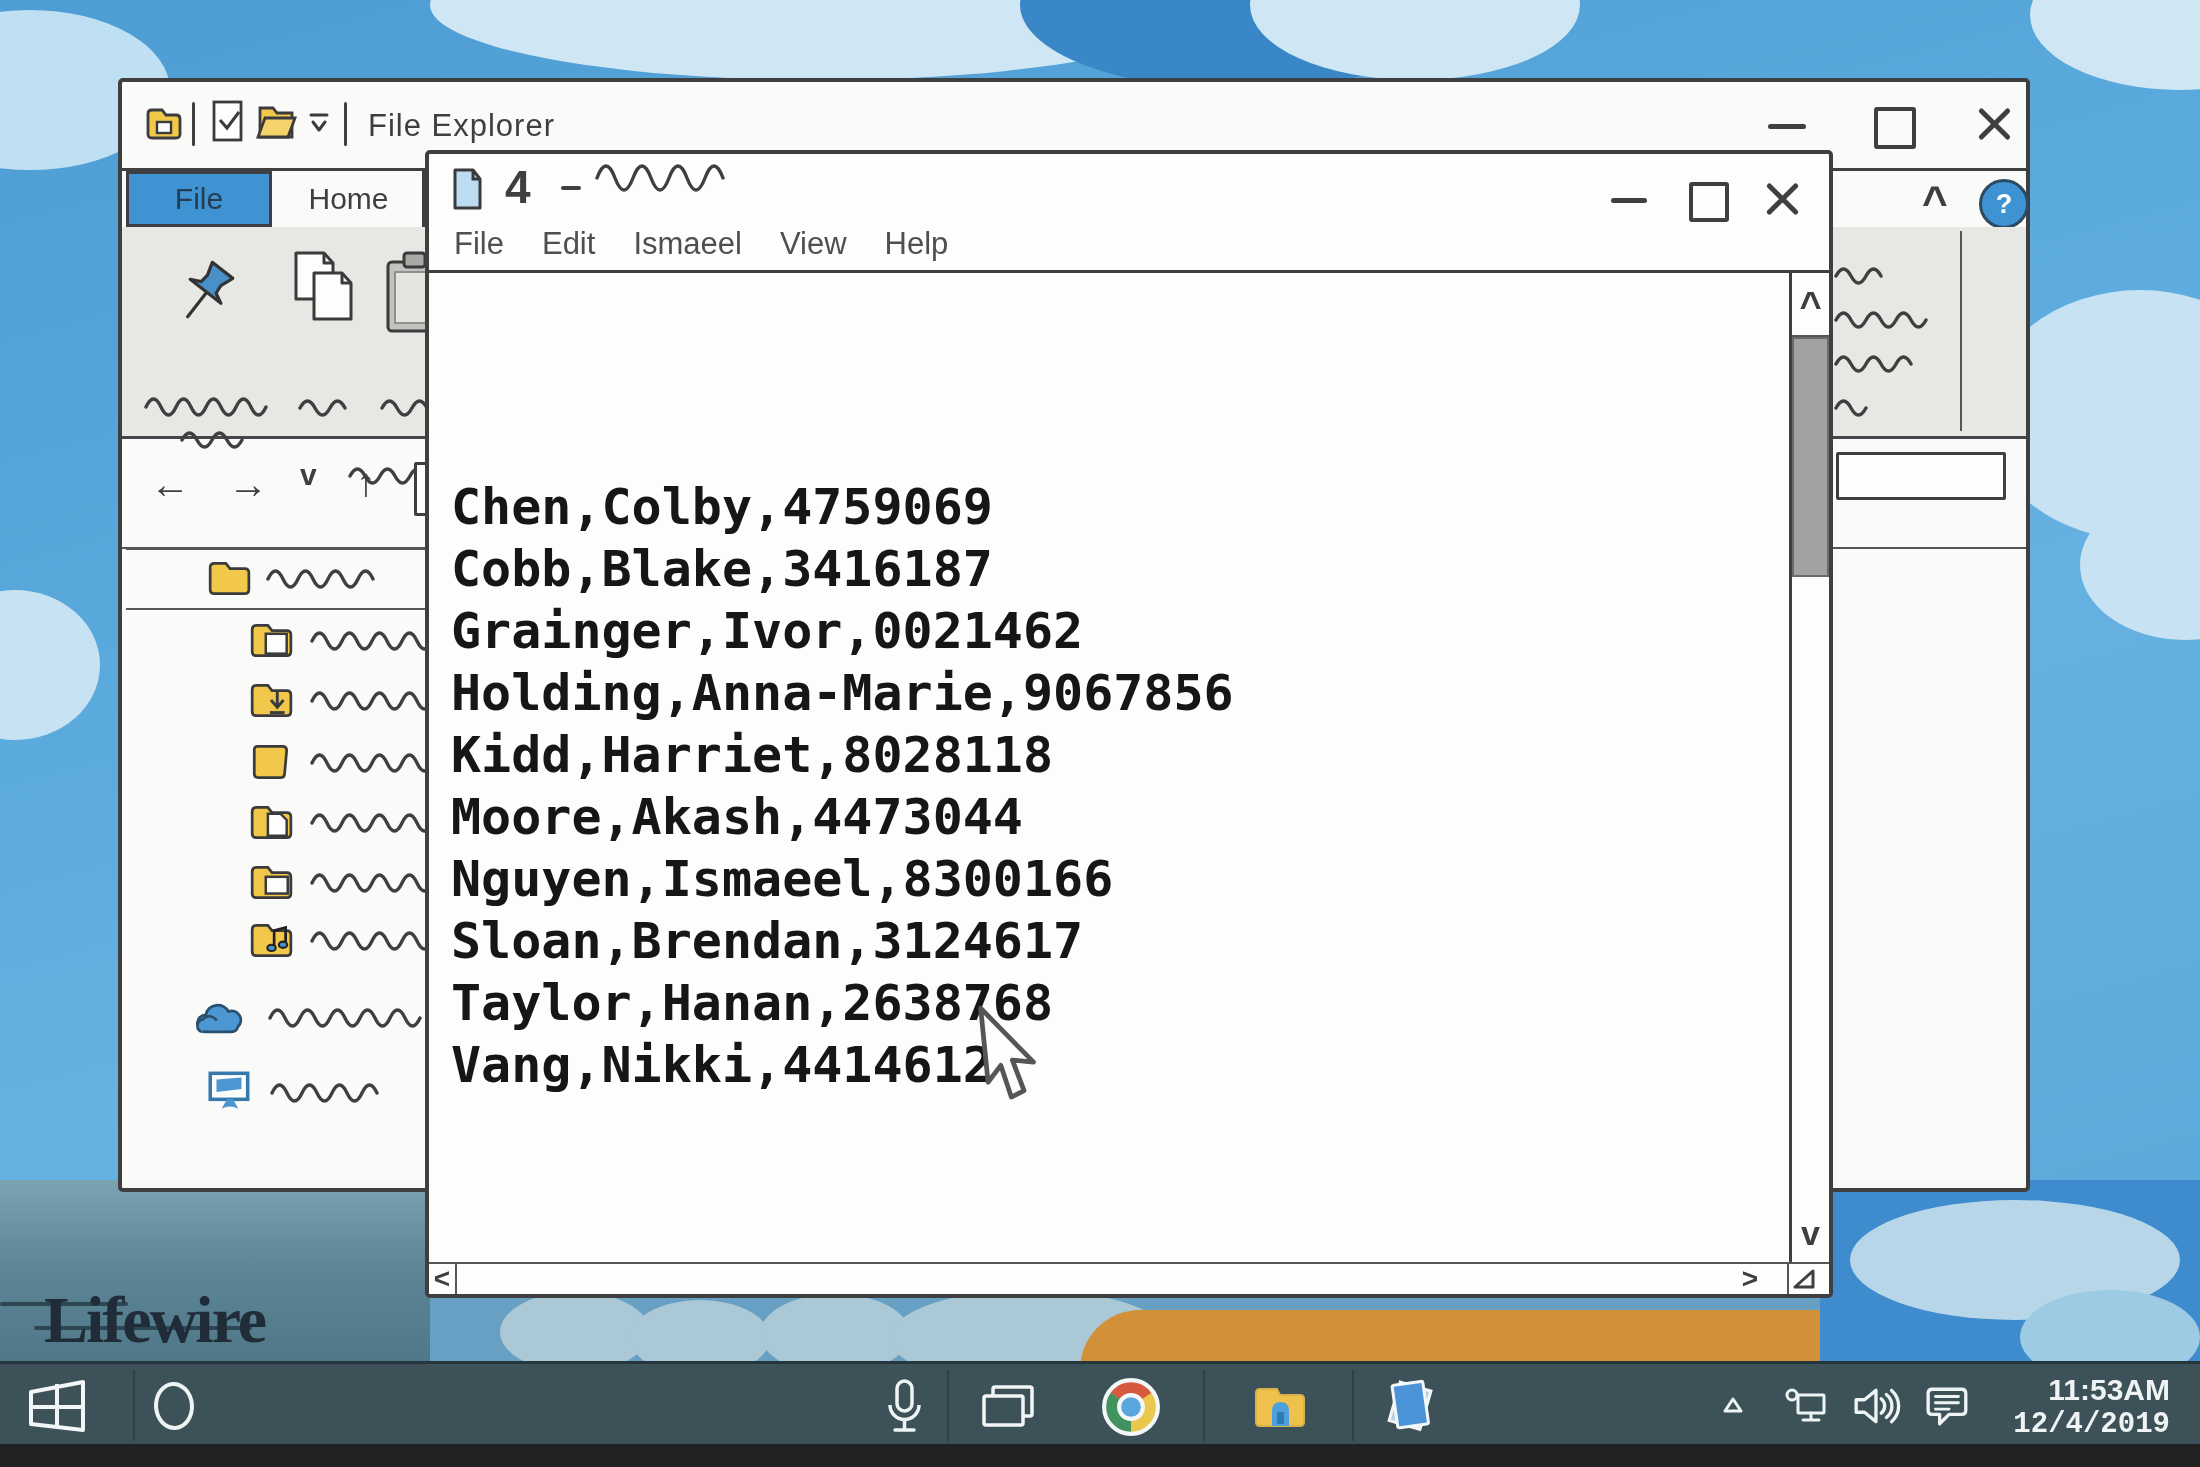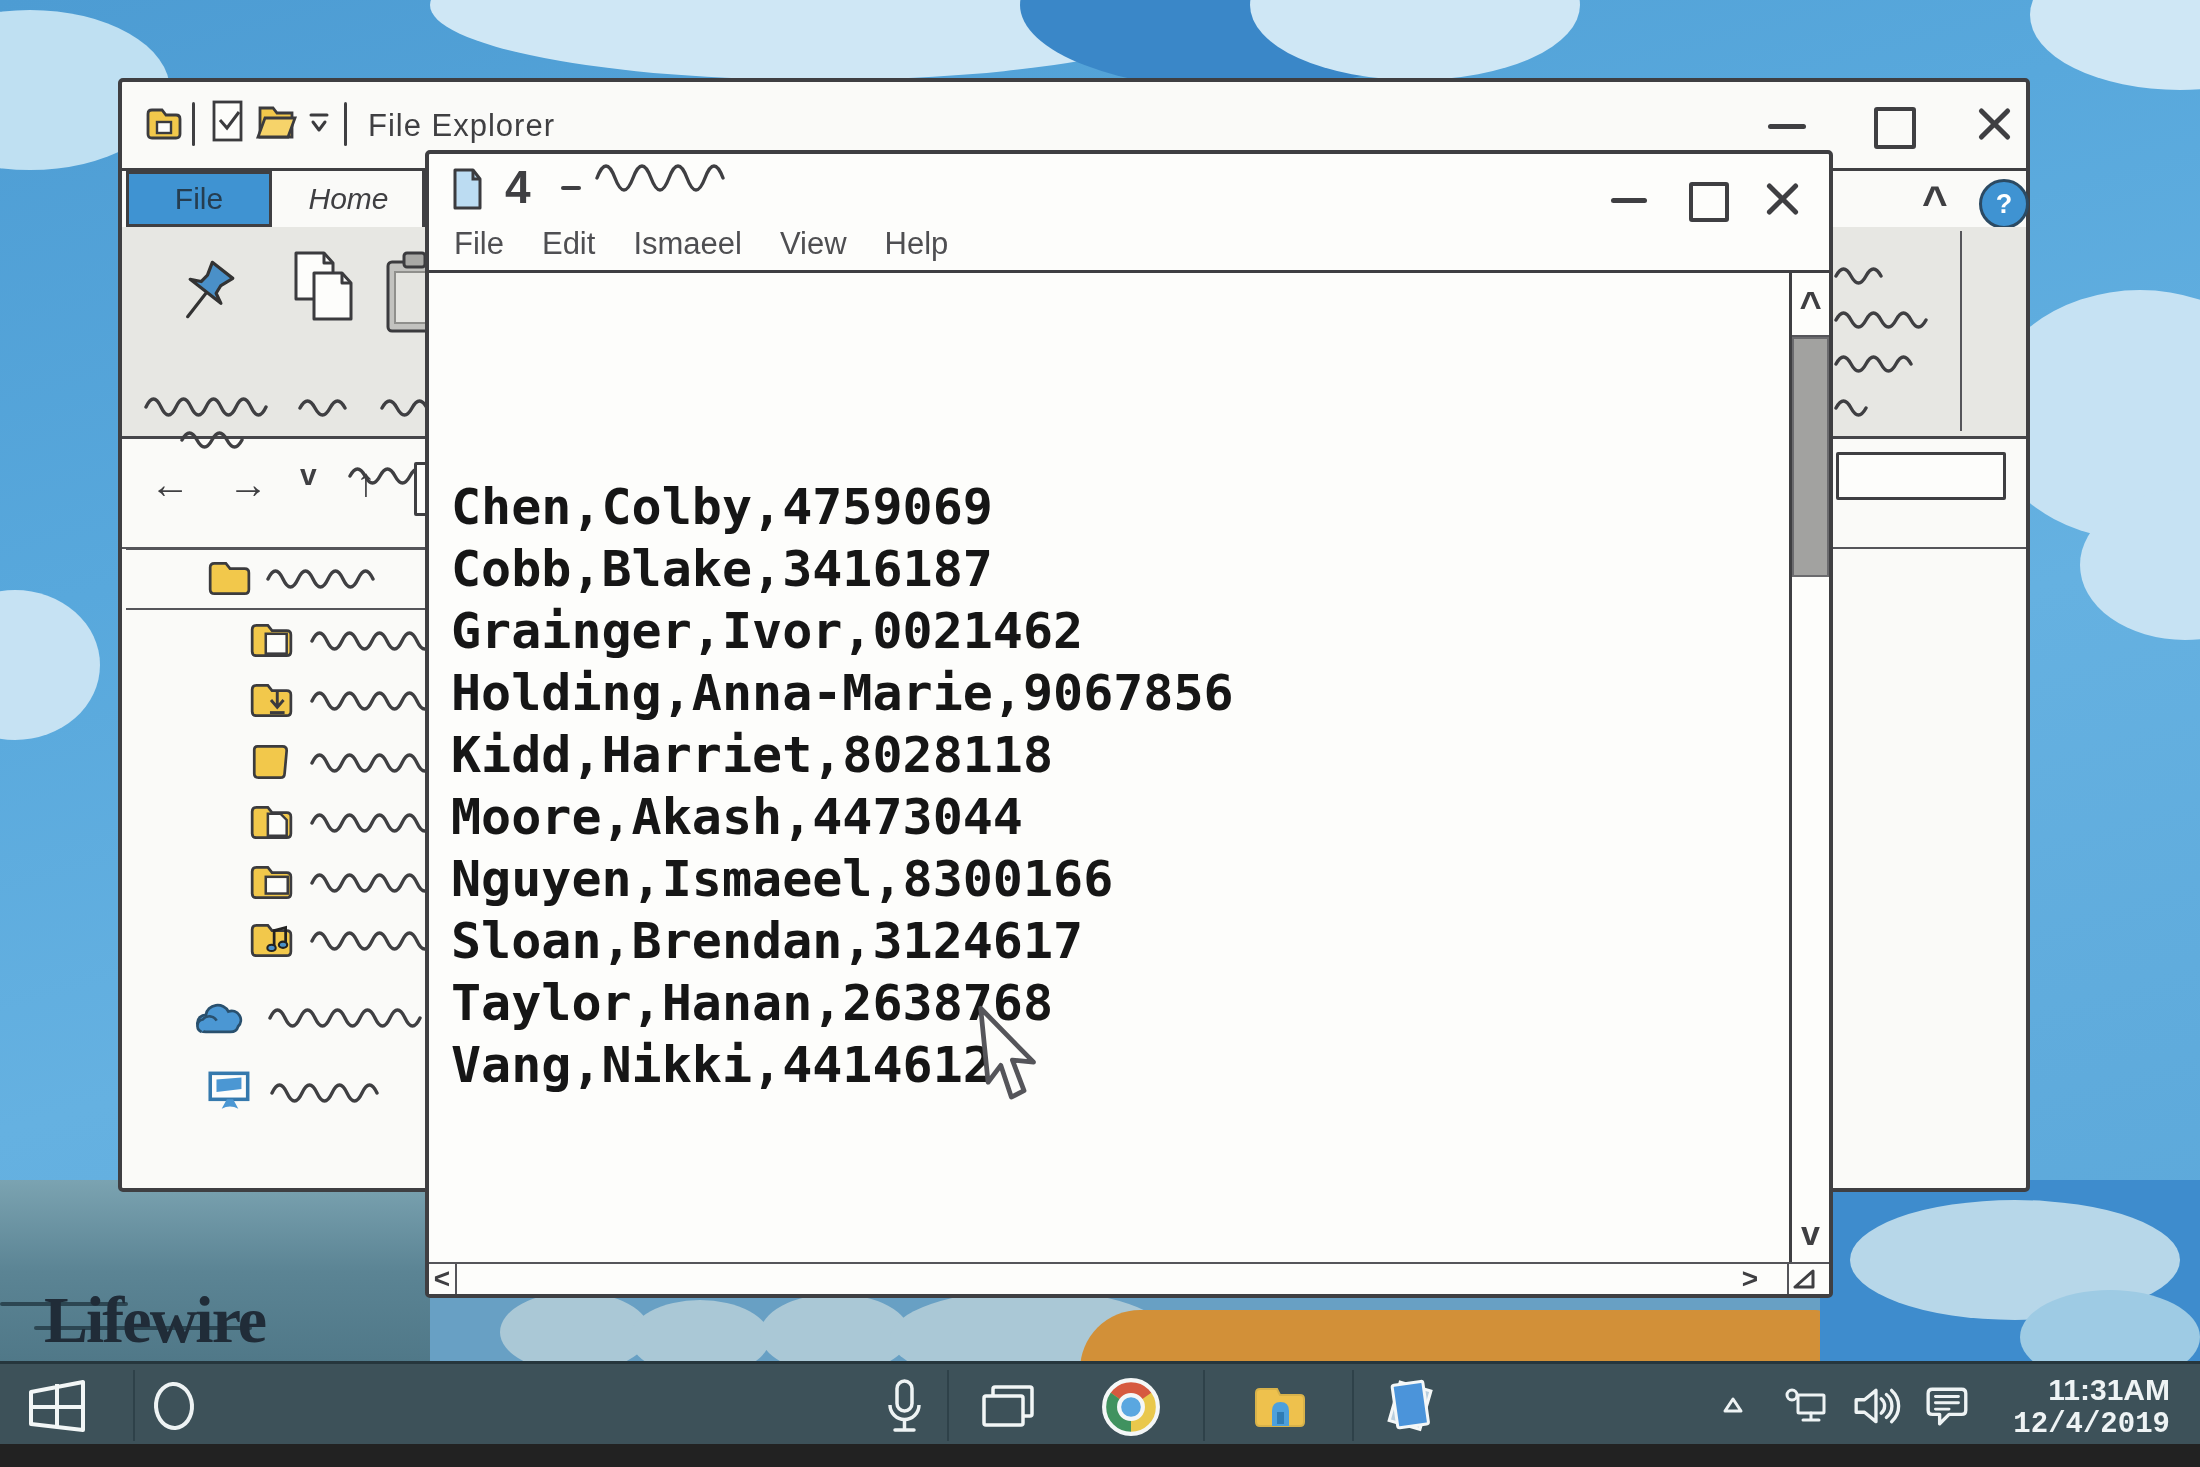--- a/index.html
+++ b/index.html
@@ -120,21 +120,21 @@
       <span class="abs fe-title" style="left:246px;top:26px;">File Explorer</span>
       <div class="bar-h" style="left:1646px;top:42px;width:38px;height:5px;"></div>
       <div class="maxbox" style="left:1752px;top:25px;width:34px;height:34px;"></div>
       <div class="xmark" style="left:1853px;top:23px;"></div>
     </div>
 
     <div class="abs" style="left:0;top:89px;width:1904px;height:56px;">
       <div class="fe-tab" style="left:4px;width:146px;background:#3f93d2;color:#253d50;border:3px solid #3f3f42;">
         <span>File</span>
       </div>
-      <div class="fe-tab" style="left:153px;width:150px;color:#3f3f42;border-right:3px solid #3f3f42;font-style:italic;">
+      <div class="fe-tab" style="left:153px;width:150px;color:#3f3f42;border-right:3px solid #3f3f42;">
         <span>Home</span>
       </div>
       <span class="glyph" style="left:1800px;top:6px;font-size:44px;">^</span>
       <div class="helpcircle" style="left:1857px;top:8px;">
         <span>?</span>
       </div>
     </div>
 
     <div class="ribbon" style="left:0;top:145px;width:1904px;height:209px;">
       <span class="abs" style="left:40px;top:30px;">
@@ -427,17 +427,17 @@
           <path d="M28 13 a9 9 0 0 1 0 14 M33 9 a14 14 0 0 1 0 22 M38 5 a20 20 0 0 1 0 30" fill="none" stroke="#eef3f4" stroke-width="3.2" stroke-linecap="round"></path>
         </svg>
     </div>
     <div class="tb-item" style="left:1922px;top:18px;width:52px;height:50px;">
       <svg width="46" height="46" viewBox="0 0 44 44">
           <path d="M7 5 h28 q4 0 4 4 v16 q0 4-4 4 H23 l-9 9 v-9 H7 q-4 0-4-4 V9 q0-4 4-4 z" fill="none" stroke="#eef3f4" stroke-width="3.2" stroke-linejoin="round"></path>
           <path d="M10 12 h22 M10 18 h22 M10 24 h13" stroke="#eef3f4" stroke-width="2.8" stroke-linecap="round"></path>
         </svg>
     </div>
     <div class="clock" style="left:2000px;top:8px;width:170px;">
-      <div>11:31AM</div>
+      <div>11:53AM</div>
       <div style="font-size:29px;font-family:Liberation Mono, monospace;">12/4/2019</div>
     </div>
   </div>
 </div>
 
 </body></html>

